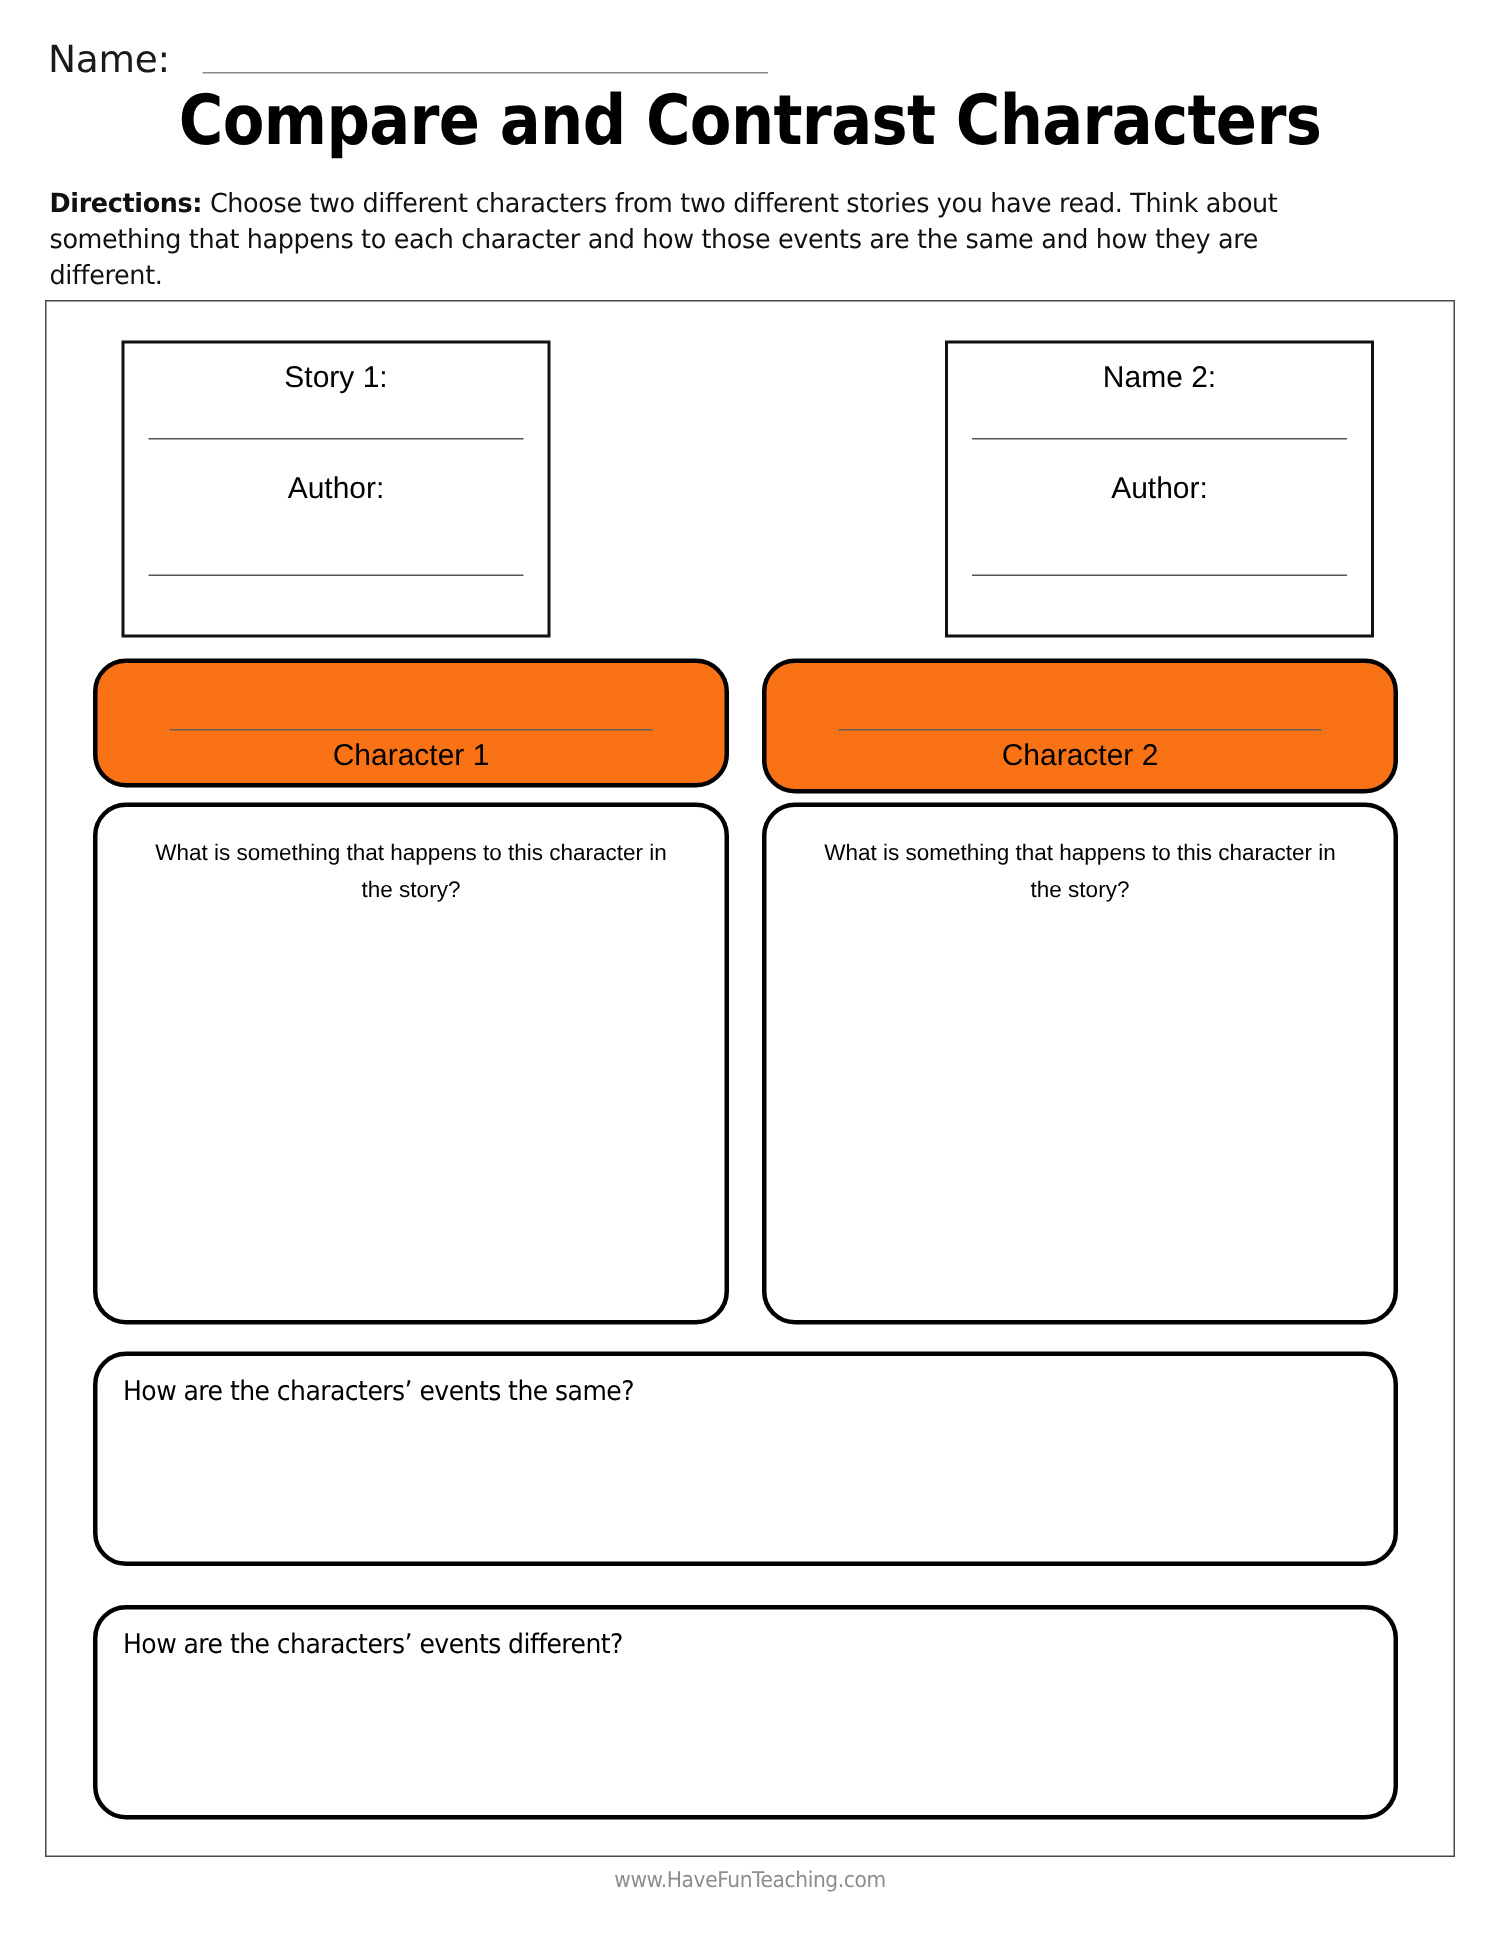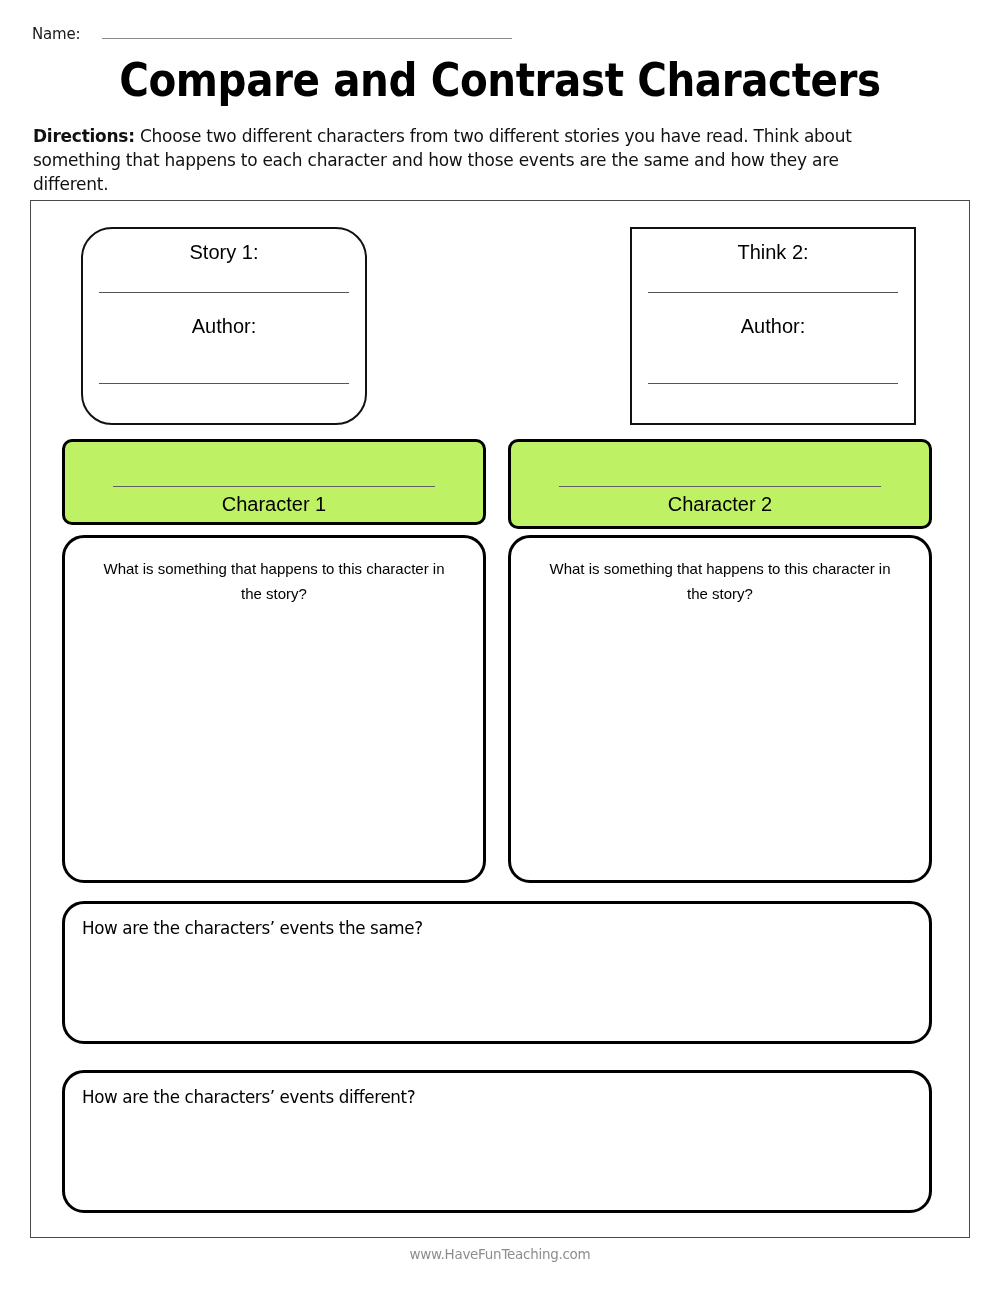--- a/index.html
+++ b/index.html
@@ -20,21 +20,21 @@
   .name-row {
     position: absolute;
     left: 32px;
     top: 27px;
     display: flex;
     align-items: flex-end;
     width: 480px;
   }
   .name-label {
     font-family: "DejaVu Sans", sans-serif;
-    font-size: 15px;
+    font-size: 25px;
     line-height: 1;
     letter-spacing: -0.2px;
     color: #1a1a1a;
     white-space: nowrap;
   }
   .name-rule {
     flex: 1;
     height: 0;
     border-bottom: 1.6px solid #8a8a8a;
     margin-left: 22px;
@@ -89,21 +89,21 @@
   
   .story-box {
     position: absolute;
     box-sizing: border-box;
     border: 2.4px solid #111;
     background: #fff;
     display: flex;
     flex-direction: column;
     align-items: center;
   }
-  .story-box.left  { left: 50px;  top: 26px; width: 286px; height: 198px; border-radius: 31px; }
+  .story-box.left  { left: 50px;  top: 26px; width: 286px; height: 198px; }
   .story-box.right { left: 599px; top: 26px; width: 286px; height: 198px; }
 
   .story-label {
     font-family: "Liberation Sans", sans-serif;
     font-size: 20px;
     line-height: 1;
     color: #000;
     text-align: center;
   }
   .story-box .lbl-story  { margin-top: 13px; }
@@ -117,22 +117,22 @@
     border-bottom: 1.6px solid #555;
   }
   .story-rule.r1 { top: 63px; }
   .story-rule.r2 { top: 154px; }
 
   
   .char-box {
     position: absolute;
     box-sizing: border-box;
     border: 3.6px solid #000;
-    border-radius: 10px;
-    background: #bef264;
+    border-radius: 22px;
+    background: #f97316;
   }
   .char-box.left  { left: 31px;  top: 238px; width: 424px; height: 86px; }
   .char-box.right { left: 477px; top: 238px; width: 424px; height: 90px; }
 
   .char-rule {
     position: absolute;
     left: 48px;
     right: 48px;
     top: 44px;
     height: 0;
@@ -232,21 +232,21 @@
 <div class="frame">
 
   <div class="story-box left">
     <div class="story-label lbl-story">Story 1:</div>
     <div class="story-rule r1"></div>
     <div class="story-label lbl-author">Author:</div>
     <div class="story-rule r2"></div>
   </div>
 
   <div class="story-box right">
-    <div class="story-label lbl-story">Think 2:</div>
+    <div class="story-label lbl-story">Name 2:</div>
     <div class="story-rule r1"></div>
     <div class="story-label lbl-author">Author:</div>
     <div class="story-rule r2"></div>
   </div>
 
   <div class="char-box left">
     <div class="char-rule"></div>
     <div class="char-label">Character 1</div>
   </div>
 

